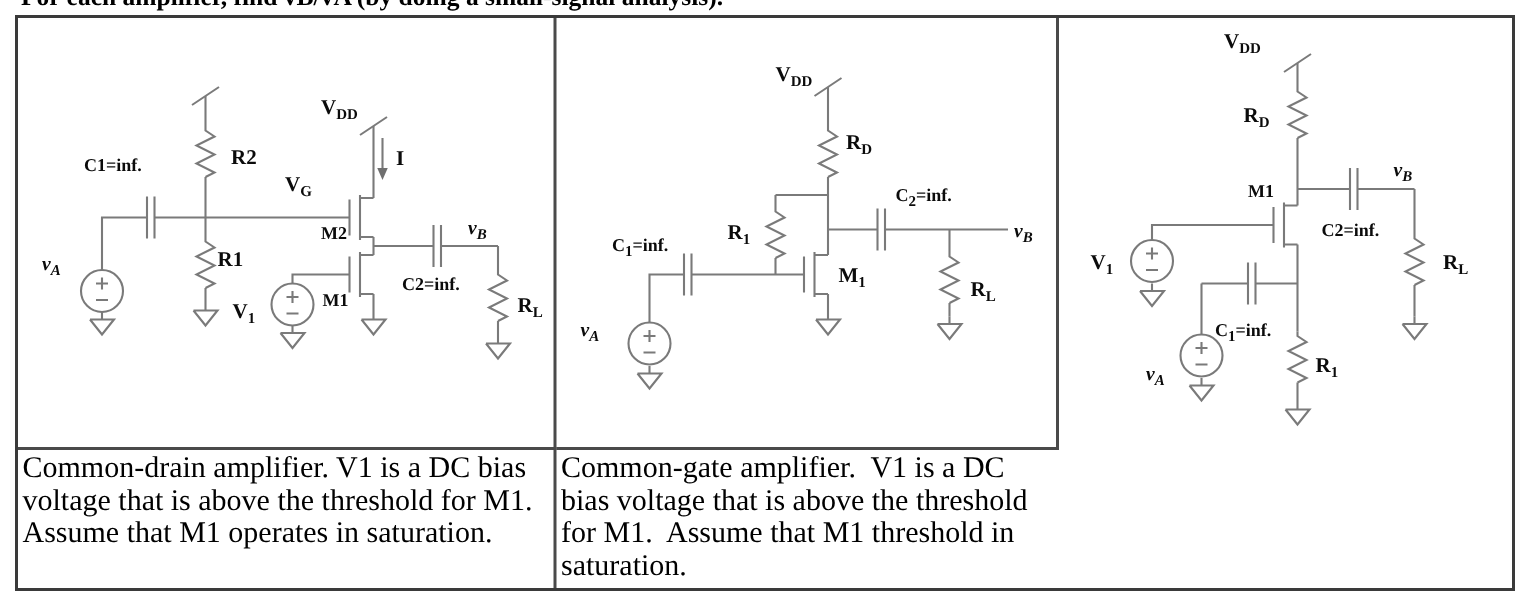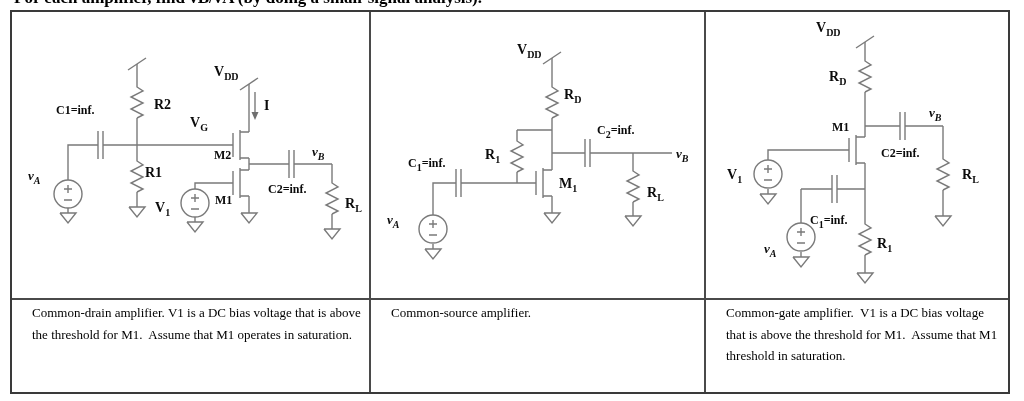--- a/index.html
+++ b/index.html
@@ -8,22 +8,22 @@
   
   .heading-clip{position:absolute;left:14px;top:0;width:760px;height:10px;overflow:hidden;}
   .heading-text{font-family:"Liberation Serif",serif;font-weight:bold;font-size:17px;
         white-space:nowrap;margin-top:-12px;color:#000;}
   
   .grid{position:absolute;left:10px;top:10px;display:grid;
         grid-template-columns:359px 335px 302px;grid-template-rows:286px 94px;
         border:2px solid #3a3a3a;background:#fff;}
   .cell{box-sizing:border-box;}
   .cell.colsep{border-right:2px solid #4a4a4a;}
-  .cap{box-sizing:border-box;border-top:2px solid #4a4a4a;padding:2px 8px 0 20px;
-       font-size:13px;line-height:21.5px;white-space:pre-wrap;}
+  .cap{box-sizing:border-box;border-top:2px solid #4a4a4a;padding:2px 8px 0 3px;
+       font-size:20px;line-height:21.5px;white-space:pre-wrap;}
   
   svg.ckt{display:block;}
   svg.ckt .wire{stroke:#7a7a7a;stroke-width:1.4;fill:none;}
   svg.ckt use{stroke:#7a7a7a;stroke-width:1.4;fill:none;}
   svg.ckt .arrowhead{fill:#6f6f6f;stroke:none;}
   svg.ckt text{font-family:"Liberation Serif",serif;font-weight:bold;fill:#0b0b0b;font-size:14px;}
   svg.ckt text.sm{font-size:12px;}
   svg.ckt text.it{font-style:italic;font-size:13px;}
   svg.ckt tspan.sub{font-size:10px;}
 </style>
@@ -167,17 +167,16 @@
         <text class="sm" x="175" y="145"><tspan>C2=inf.</tspan></text>
         <text x="256" y="167"><tspan>R</tspan><tspan class="sub" dy="3.5">L</tspan></text>
         <text x="21" y="167"><tspan>V</tspan><tspan class="sub" dy="3.5">1</tspan></text>
         <text class="sm" x="104" y="212"><tspan>C</tspan><tspan class="sub" dy="3.5">1</tspan><tspan dy="-3.5">=inf.</tspan></text>
         <text class="it" x="58" y="241"><tspan>v</tspan><tspan class="sub" dy="3.5">A</tspan></text>
         <text x="171" y="236"><tspan>R</tspan><tspan class="sub" dy="3.5">1</tspan></text>
       </svg>
     </div>
 
     <div class="cell colsep cap">Common-drain amplifier. V1 is a DC bias voltage that is above the threshold for M1.  Assume that M1 operates in saturation.</div>
-    <div class="cell colsep cap">Common-source amplifier.</div>
     <div class="cell cap">Common-gate amplifier.  V1 is a DC bias voltage that is above the threshold for M1.  Assume that M1 threshold in saturation.</div>
 
   </div>
 </div>
 
 </body></html>

